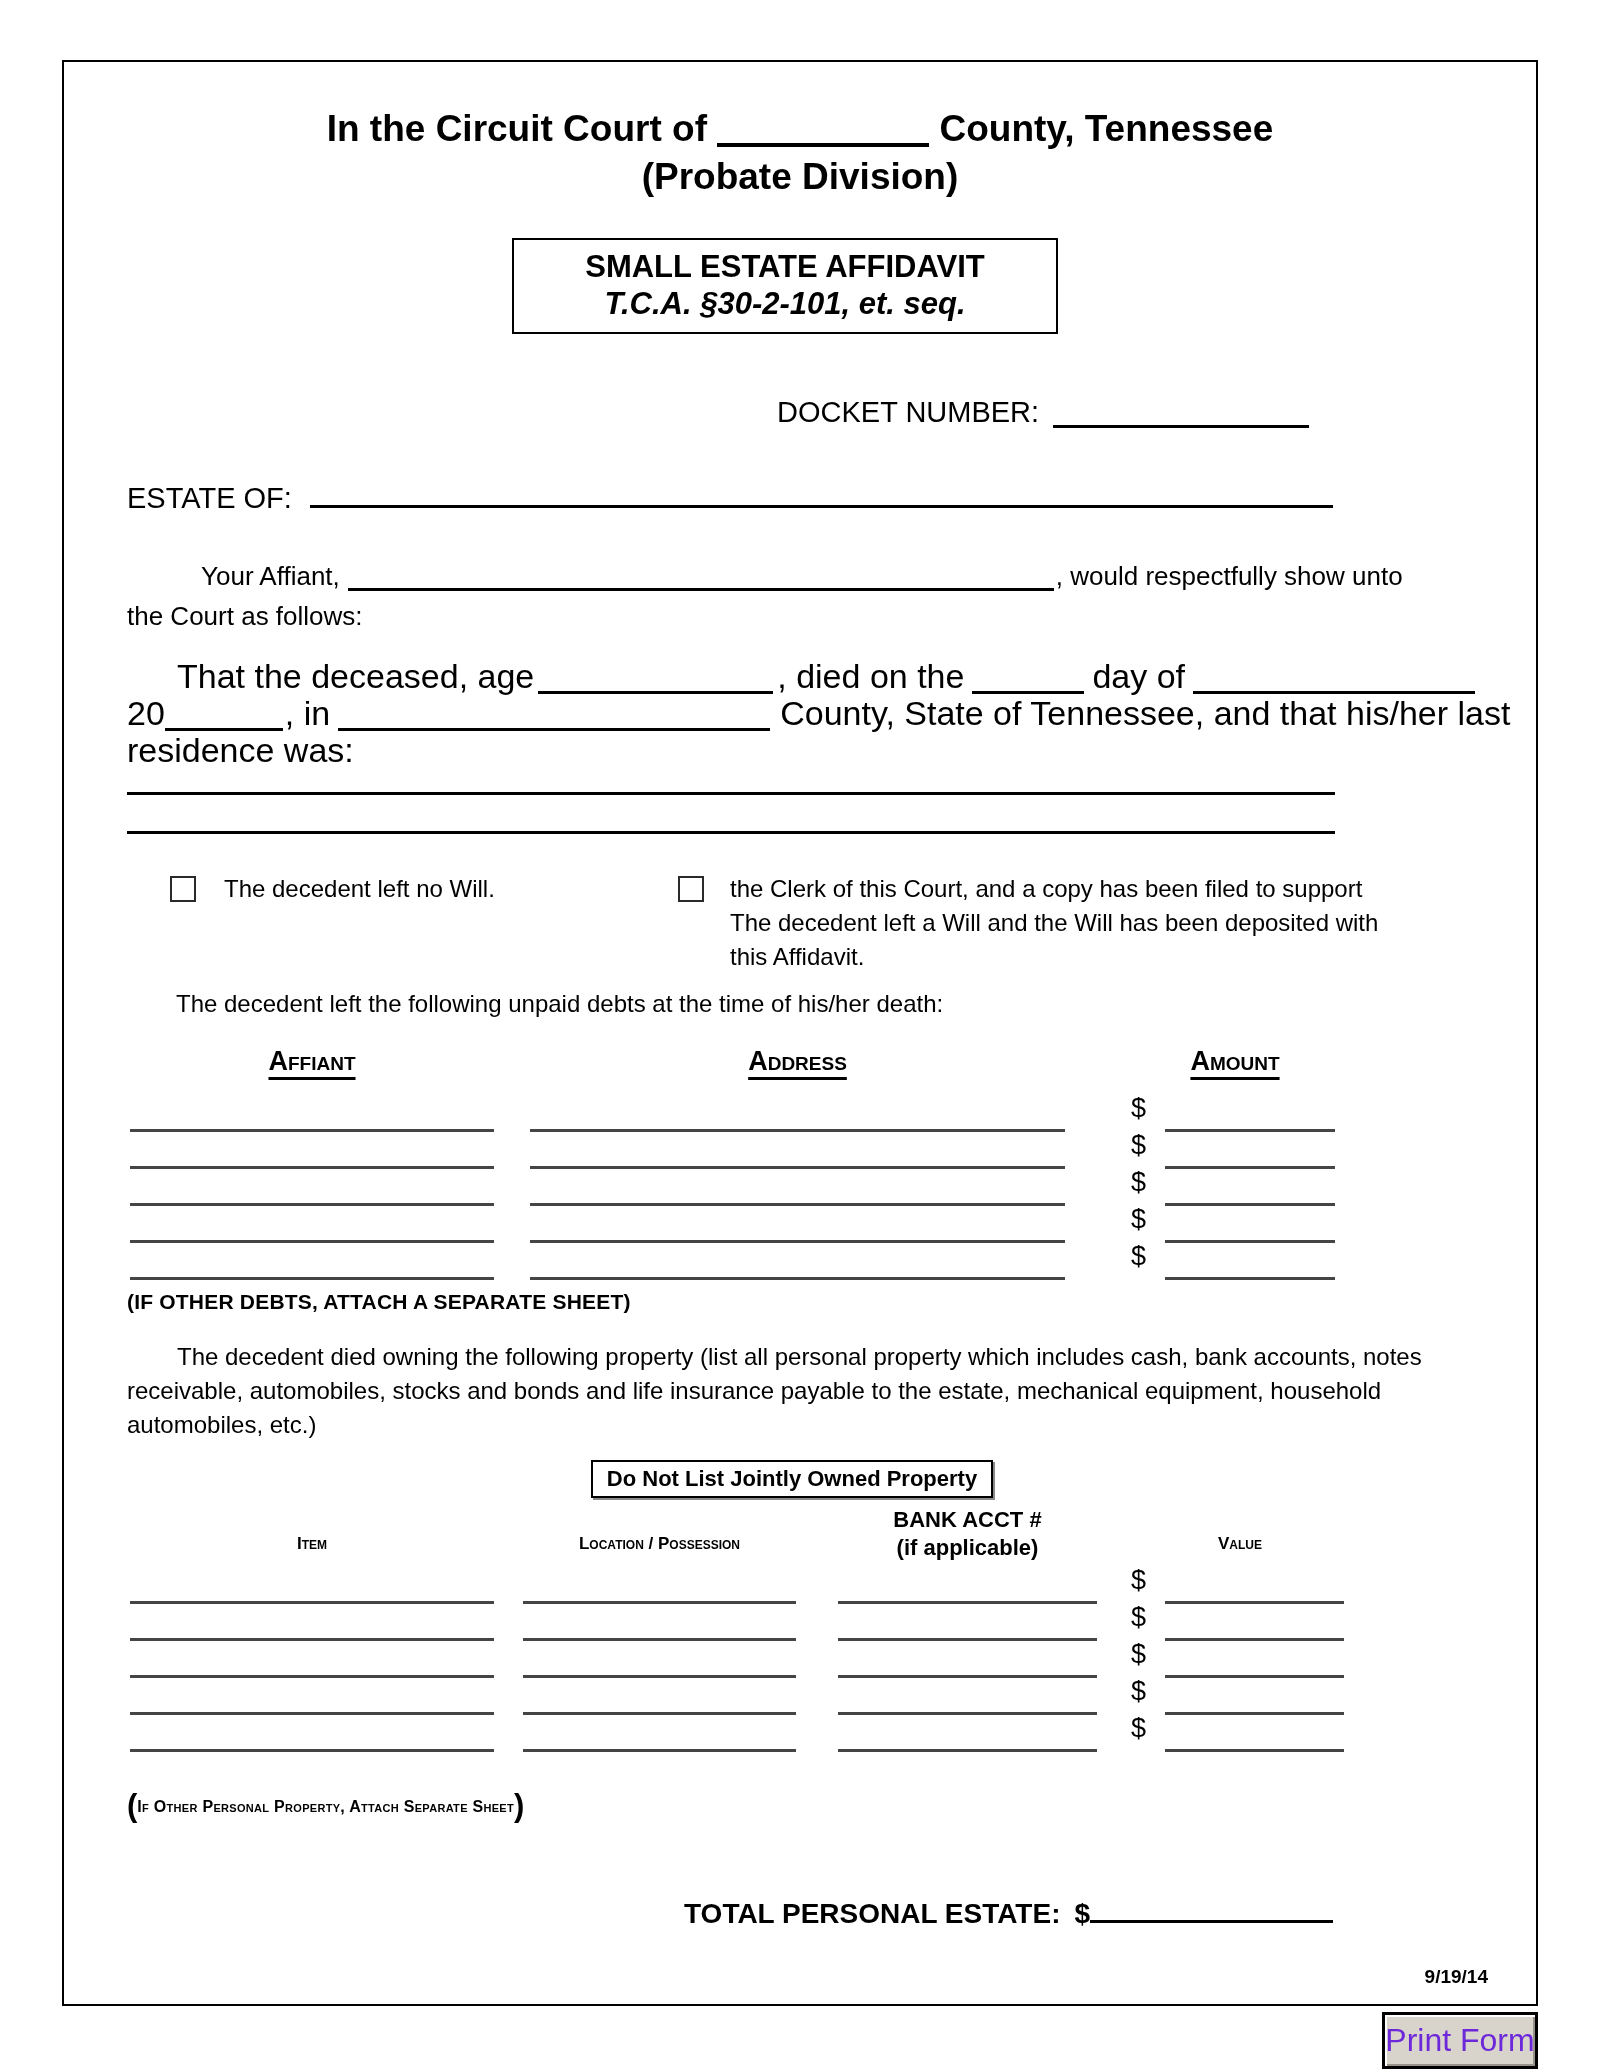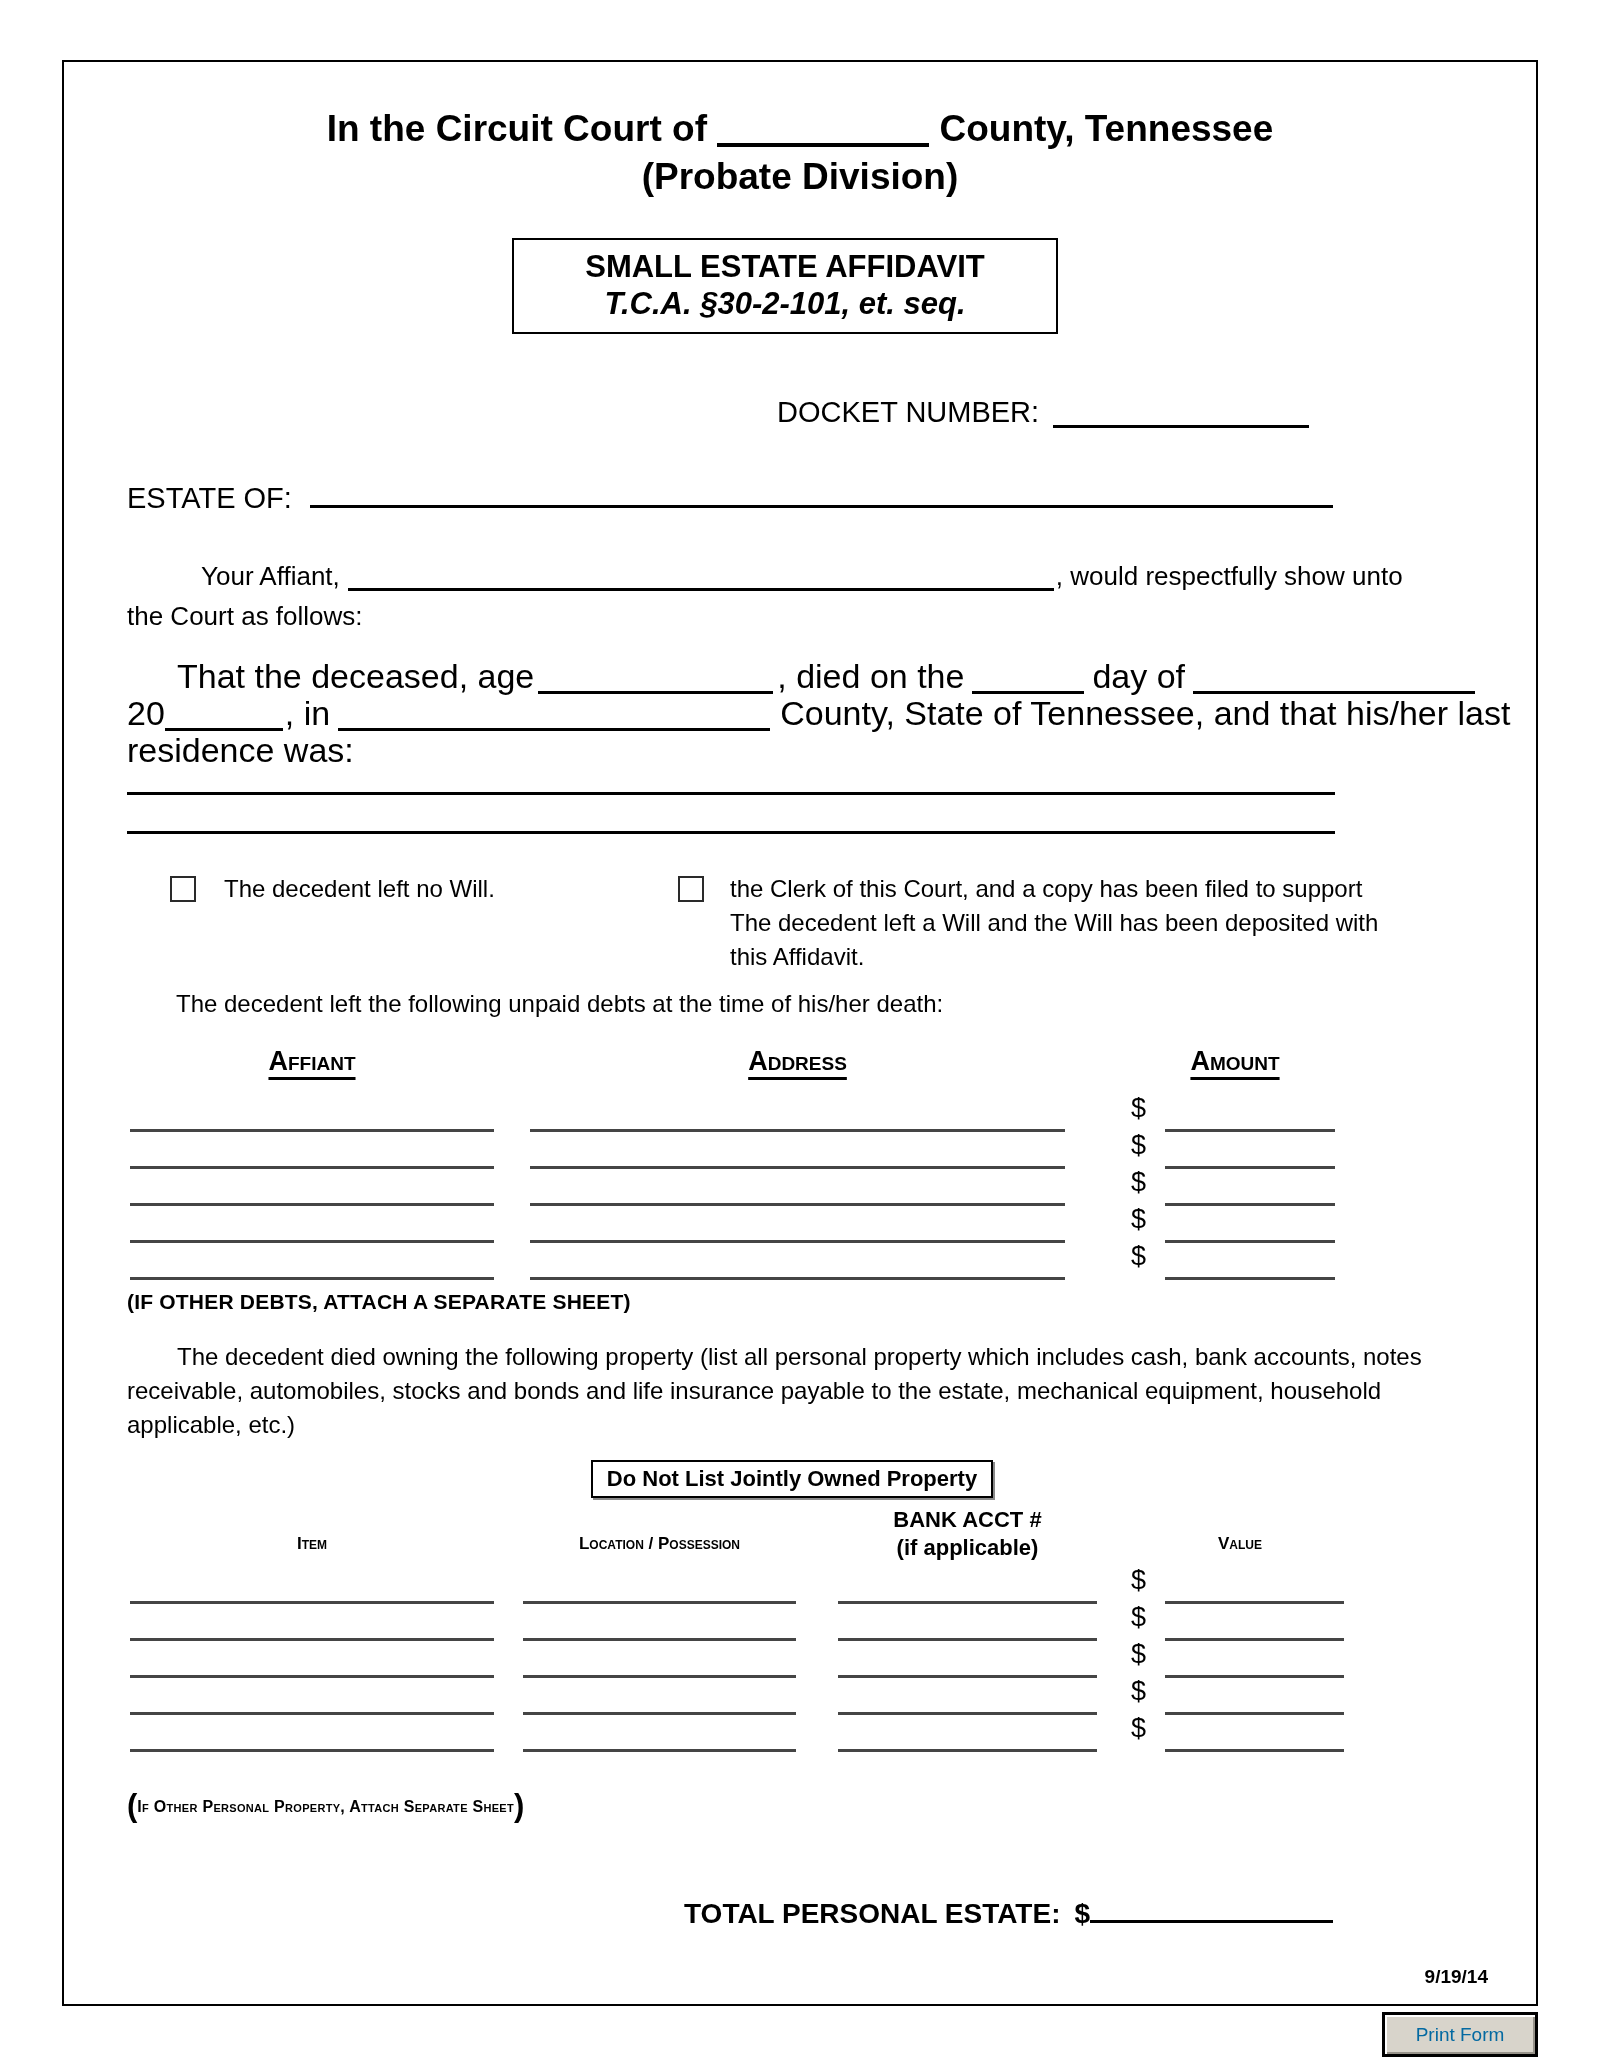--- a/index.html
+++ b/index.html
@@ -116,25 +116,25 @@
 
   .total-row { left:684px; top:1898px; display:flex; align-items:baseline; white-space:nowrap; }
   .total-row .label { font-size:28px; font-weight:bold; }
   .total-row .cur { font-size:28px; font-weight:bold; margin-left:14px; }
   .total-row .blank { width:243px; border-bottom:3px solid #000; }
 
   .rev-date { left:1408px; top:1966px; width:80px; text-align:right;
     font-size:19px; font-weight:bold; }
 
   .print-btn {
-    left:1382px; top:2012px; width:156px; height:45px;
+    left:1382px; top:2012px; width:156px; height:57px;
     background:#d8d4cb; border:3px solid #000;
     box-shadow:inset 2px 2px 0 #ffffff, inset -2px -2px 0 #97938a;
     display:flex; align-items:center; justify-content:center;
-    font-size:19px; color:#0369a1; cursor:pointer;
+    font-size:32px; color:#6d28d9; cursor:pointer;
     font-family:"Liberation Sans", sans-serif;
   }
 </style>
 </head>
 <body>
 
 <div class="page-border"></div>
 
 <div class="abs title-line">
   <span>In the Circuit Court of</span>
@@ -225,21 +225,21 @@
   <span class="cell-line dr-a"></span>
   <span class="dollar">$</span>
   <span class="cell-line dr-m"></span>
 </div>
 
 <div class="abs note-bold">(IF OTHER DEBTS, ATTACH A SEPARATE SHEET)</div>
 
 <div class="abs prop-intro">
   <div class="first">The decedent died owning the following property (list all personal property which includes cash, bank accounts, notes</div>
   <div>receivable, automobiles, stocks and bonds and life insurance payable to the estate, mechanical equipment, household</div>
-  <div>applicable, etc.)</div>
+  <div>automobiles, etc.)</div>
 </div>
 
 <div class="abs dnl-box">Do Not List Jointly Owned Property</div>
 
 <div class="abs col-hdr2 hdr-item">Item</div>
 <div class="abs col-hdr2 hdr-loc">Location / Possession</div>
 <div class="abs hdr-bank">
   <div>BANK ACCT #</div>
   <div>(if applicable)</div>
 </div>

